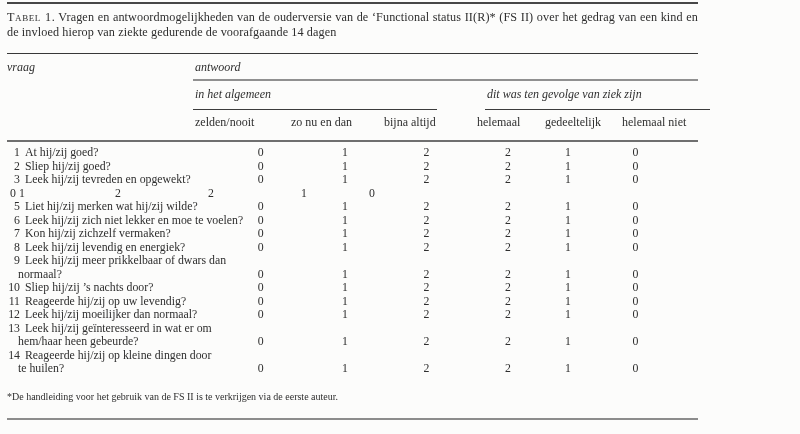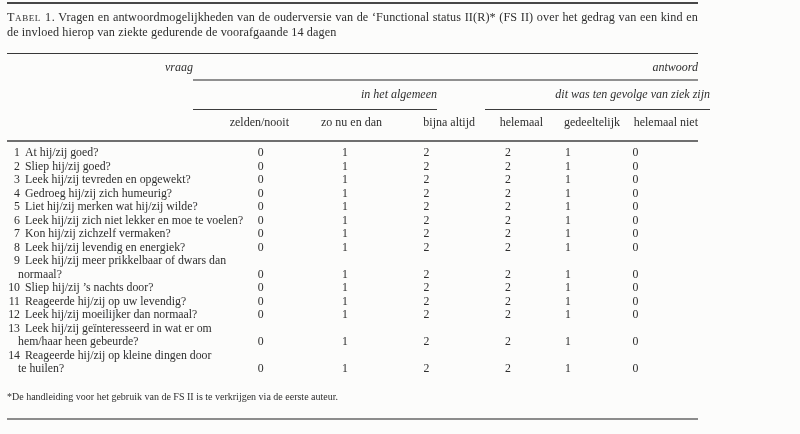--- a/index.html
+++ b/index.html
@@ -26,21 +26,21 @@
     font-size: 12.2px; line-height: 15px;
     text-align: justify;
     letter-spacing: 0.1px;
   }
   .caption-label {
     font-variant: small-caps;
     letter-spacing: 0.6px;
     margin-right: 3px;
   }
 
-  .thead { display: flex; text-align: right; }
+  .thead { display: flex; }
   .hcol-q {
     width: 282px; box-sizing: border-box;
     font-style: italic; font-size: 12px; line-height: 12px;
     padding-top: 7px;
   }
   .answer-area { width: 505px; }
   .answer-label {
     font-style: italic; font-size: 12px; line-height: 12px;
     padding: 7px 0 6px 2px;
     border-bottom: 2px solid #909090;
@@ -152,21 +152,20 @@
       <div class="row">
         <div class="q"><span class="num">3</span><span class="qtext">Leek hij/zij tevreden en opgewekt?</span></div>
         <div class="cell">0</div>
         <div class="cell">1</div>
         <div class="cell">2</div>
         <div class="cell">2</div>
         <div class="cell">1</div>
         <div class="cell">0</div>
       </div>
       <div class="row">
-        <div class="q"><span class="num">4</span><span class="qtext">Gedroeg hij/zij zich humeurig?</span></div>
         <div class="cell">0</div>
         <div class="cell">1</div>
         <div class="cell">2</div>
         <div class="cell">2</div>
         <div class="cell">1</div>
         <div class="cell">0</div>
       </div>
       <div class="row">
         <div class="q"><span class="num">5</span><span class="qtext">Liet hij/zij merken wat hij/zij wilde?</span></div>
         <div class="cell">0</div>

